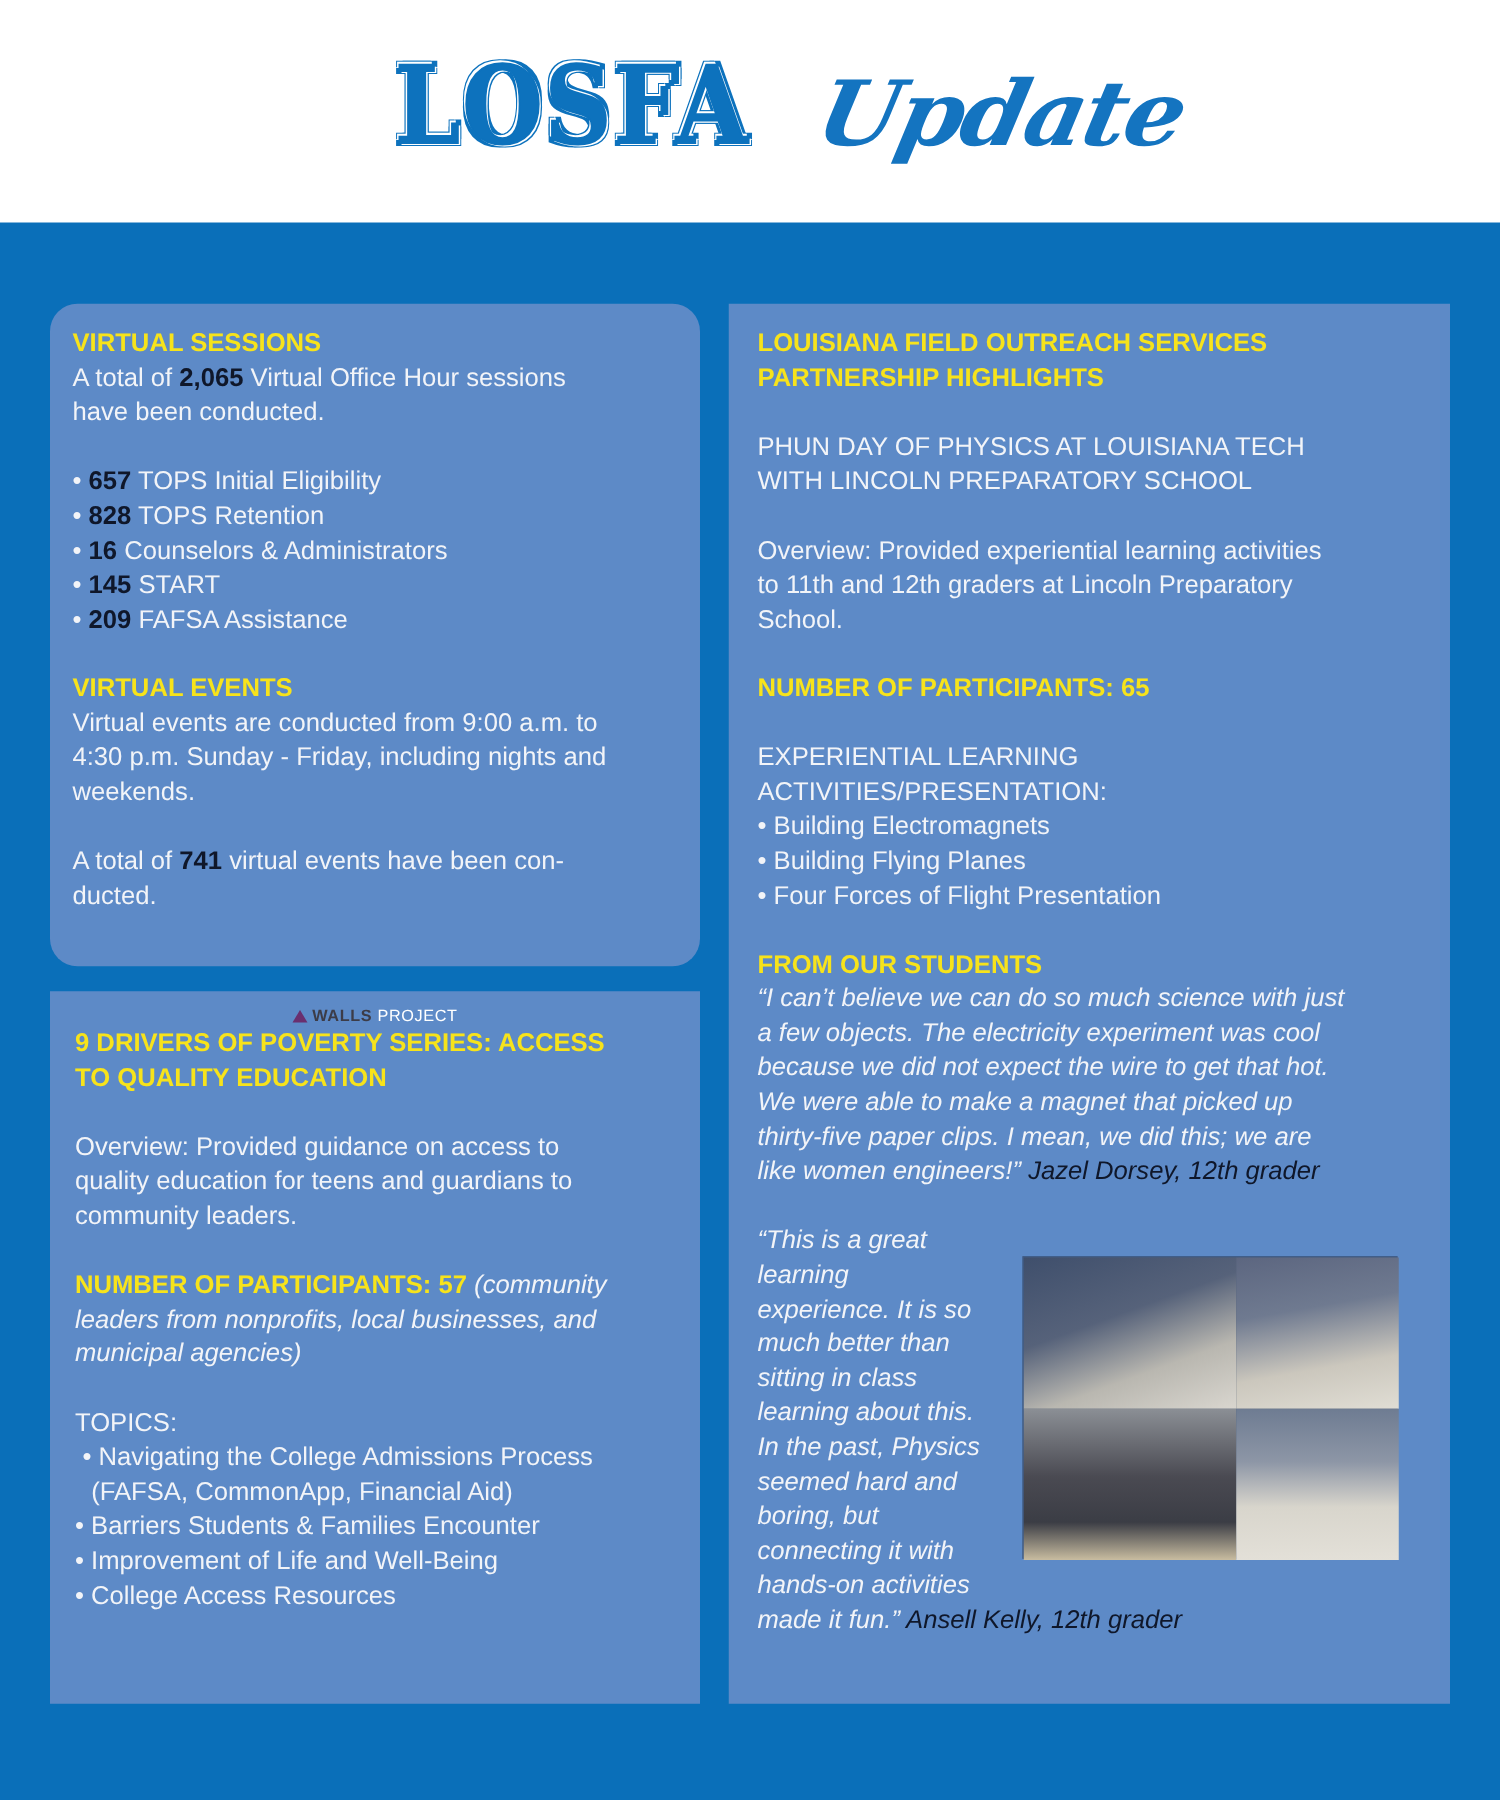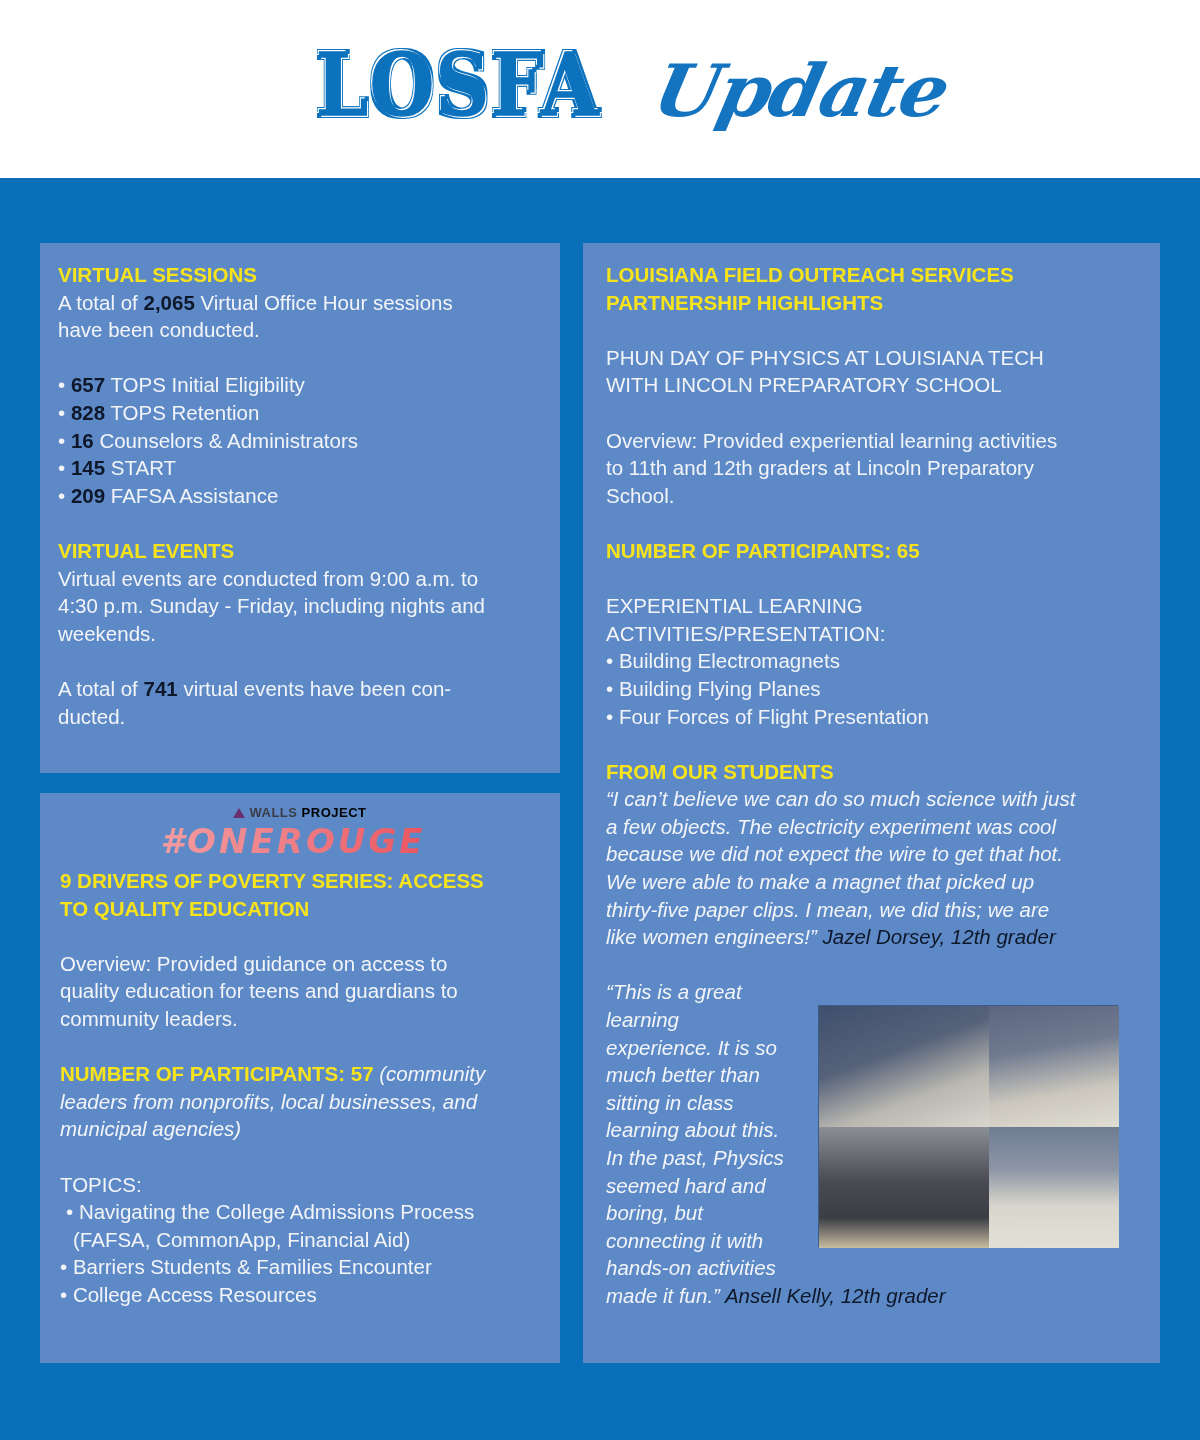--- a/index.html
+++ b/index.html
@@ -47,21 +47,21 @@
       letter-spacing: -2px;
     }
 
     .panel {
       position: absolute;
       background: #5d8ac7;
       color: #f2f4f8;
       font-size: 20.5px;
       line-height: 27.6px;
     }
-    .p-sessions { left: 40px; top: 243px; width: 520px; height: 530px; padding: 18px 18px 0 18px; }
+    .p-sessions { left: 40px; top: 243px; width: 520px; height: 530px; padding: 18px 18px 0 18px; border-radius: 22px; }
     .p-onerouge { left: 40px; top: 793px; width: 520px; height: 570px; padding: 0 20px 0 20px; }
     .p-outreach { left: 583px; top: 243px; width: 577px; height: 1120px; padding: 18px 40px 0 23px; }
 
     .yellow { color: #f7e31b; font-weight: bold; }
     .yellow-norm { color: #0f172a; }
     .b { font-weight: bold; color: #0f172a; }
     .it { font-style: italic; }
     .blank { height: 27.6px; }
     .line { display: block; white-space: nowrap; }
     .bullet::before { content: "\2022\00a0"; }
@@ -73,21 +73,21 @@
       color: #3c3c48;
       letter-spacing: 0.5px;
     }
     .walls .tri {
       display: inline-block; width: 0; height: 0;
       border-left: 6px solid transparent; border-right: 6px solid transparent;
       border-bottom: 10px solid #6a2f6f;
       margin-right: 4px; vertical-align: -1px;
     }
     .walls .w-bold { font-weight: bold; }
-    .walls .w-light { font-weight: bold; color: #000000; }
+    .walls .w-light { font-weight: normal; color: #ffffff; }
     .onerouge {
       text-align: center;
       font-family: "DejaVu Sans", sans-serif;
       font-weight: bold; font-style: italic;
       font-size: 34px; line-height: 40px;
       letter-spacing: 3px;
       background: linear-gradient(90deg, #f6b9b9 0%, #ef7d86 50%, #e7333f 100%);
       -webkit-background-clip: text; background-clip: text;
       color: transparent;
       margin-left: -14px;
@@ -138,37 +138,37 @@
   <span class="line">weekends.</span>
   <div class="blank"></div>
   <span class="line"><span>A total of </span><span class="b">741</span><span> virtual events have been con-</span></span>
   <span class="line">ducted.</span>
 </div>
 
 <div class="panel p-onerouge">
   <div class="walls">
     <span class="tri"></span><span class="w-bold">WALLS</span><span class="w-light"> PROJECT</span>
   </div>
-  <div class="onerouge">#ONEROUGE</div>
   <span class="line yellow">9 DRIVERS OF POVERTY SERIES: ACCESS</span>
   <span class="line yellow">TO QUALITY EDUCATION</span>
   <div class="blank"></div>
   <span class="line">Overview: Provided guidance on access to</span>
   <span class="line">quality education for teens and guardians to</span>
   <span class="line">community leaders.</span>
   <div class="blank"></div>
   <span class="line"><span class="yellow">NUMBER OF PARTICIPANTS: 57</span><span class="it"> (community</span></span>
   <span class="line it">leaders from nonprofits, local businesses, and</span>
   <span class="line it">municipal agencies)</span>
   <div class="blank"></div>
   <span class="line">TOPICS:</span>
   <div>
     <span class="line bullet" style="padding-left:6px">Navigating the College Admissions Process</span>
     <span class="line" style="padding-left:13px">(FAFSA, CommonApp, Financial Aid)</span>
     <span class="line bullet">Barriers Students &amp; Families Encounter</span>
+    <span class="line bullet">Improvement of Life and Well-Being</span>
     <span class="line bullet">College Access Resources</span>
   </div>
 </div>
 
 <div class="panel p-outreach">
   <span class="line yellow">LOUISIANA FIELD OUTREACH SERVICES</span>
   <span class="line yellow">PARTNERSHIP HIGHLIGHTS</span>
   <div class="blank"></div>
   <span class="line">PHUN DAY OF PHYSICS AT LOUISIANA TECH</span>
   <span class="line">WITH LINCOLN PREPARATORY SCHOOL</span>

